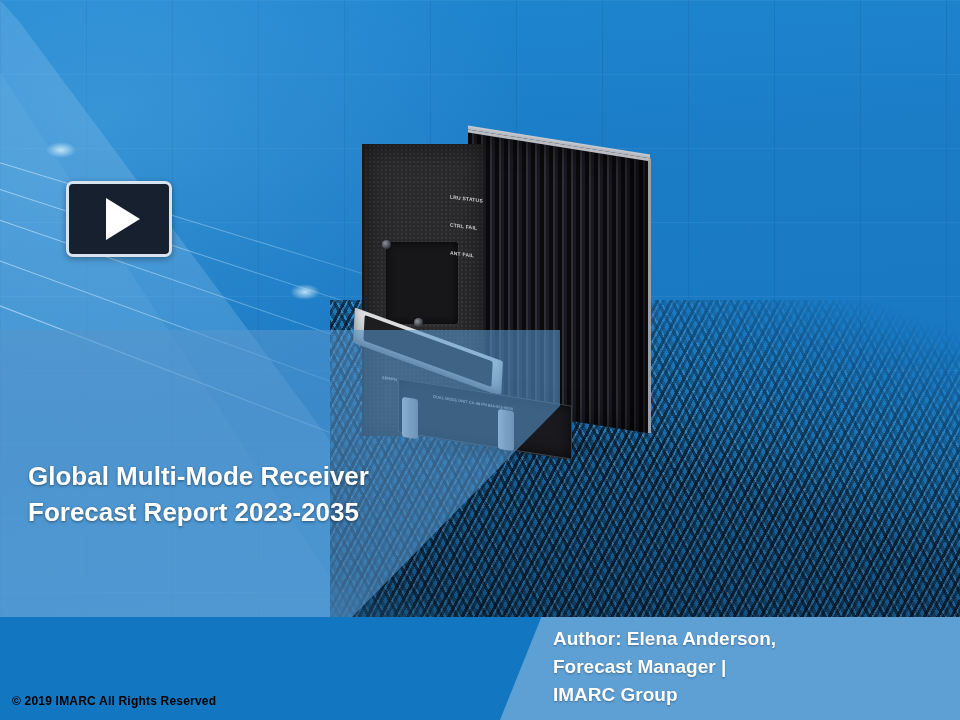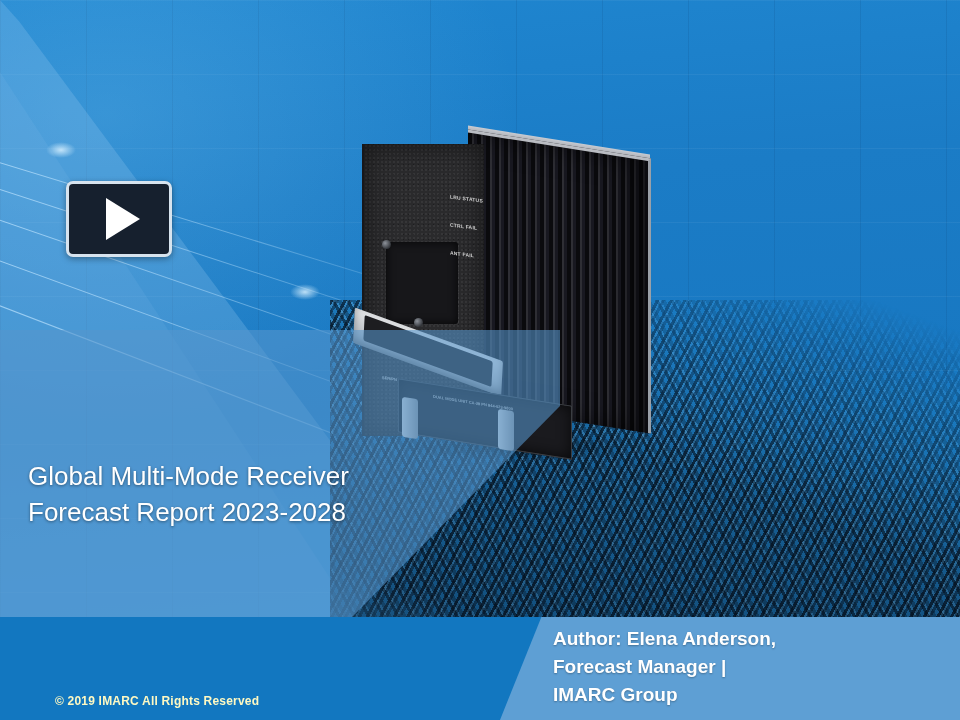--- a/index.html
+++ b/index.html
@@ -340,43 +340,42 @@
     background: rgba(86,150,205,0.58);
     clip-path: polygon(0 0, 100% 0, 100% 26%, 62% 100%, 0 100%);
   }
   .title-text {
     position: absolute;
     left: 28px;
     top: 458px;
     width: 440px;
     color: #ffffff;
     font-size: 26px;
-    font-weight: normal;
+    font-weight: bold;
     line-height: 36px;
     text-shadow: 0 1px 3px rgba(0,0,0,0.45);
   }
 
   
   .footer-bar {
     position: absolute;
     left: 0;
     top: 617px;
     width: 960px;
     height: 103px;
     background: #1277c0;
   }
   .copyright {
     position: absolute;
     left: 12px;
     top: 694px;
-    color: #fef9c3;
+    color: #000000;
     font-size: 12px;
     font-weight: bold;
     letter-spacing: 0.2px;
-    margin-left: 43px;
   }
 
   
   .author-panel {
     position: absolute;
     left: 500px;
     top: 617px;
     width: 460px;
     height: 103px;
     background: #5e9fd4;
@@ -451,21 +450,21 @@
     <div class="prod-bracket" style="left:148px; top:272px;"></div>
   </div>
 
   <div class="play-btn">
     <div class="play-tri"></div>
   </div>
 
   <div class="title-panel"></div>
   <div class="title-text">
     <div>Global Multi-Mode Receiver</div>
-    <div>Forecast Report 2023-2028</div>
+    <div>Forecast Report 2023-2035</div>
   </div>
 
   <div class="footer-bar"></div>
   <div class="author-panel"></div>
   <div class="author-text">
     <div>Author: Elena Anderson,</div>
     <div>Forecast Manager |</div>
     <div>IMARC Group</div>
   </div>
   <div class="copyright">© 2019  IMARC All Rights Reserved</div>

